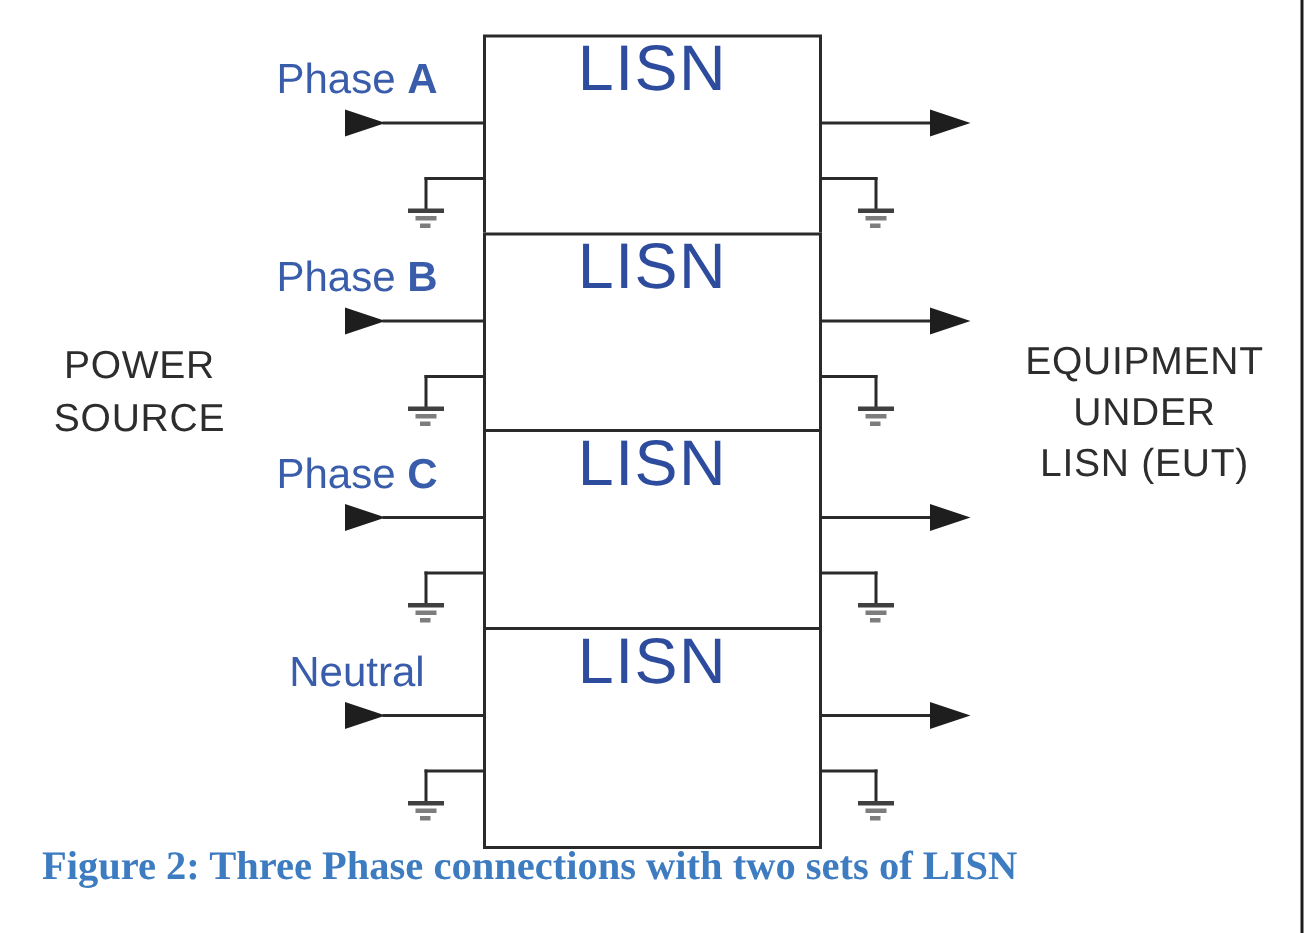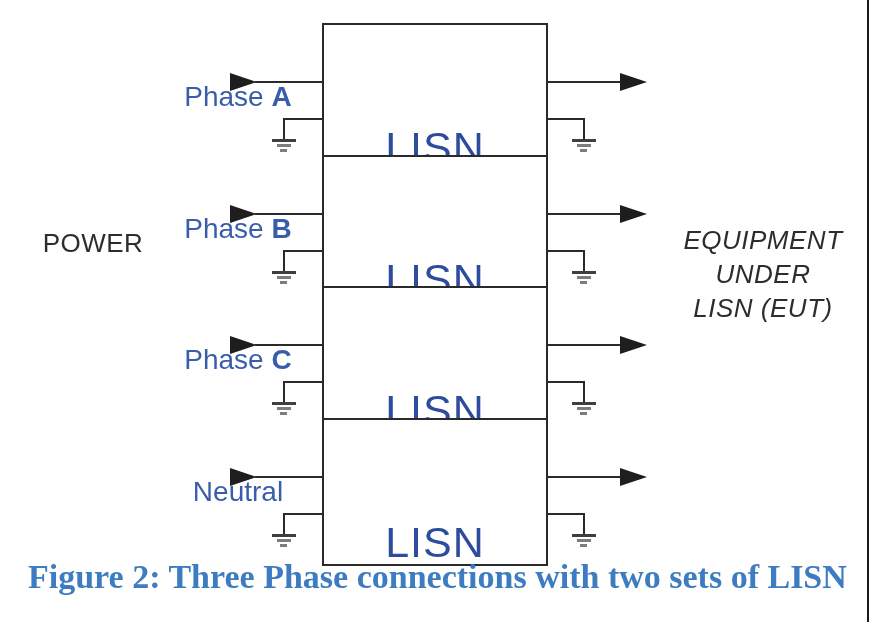--- a/index.html
+++ b/index.html
@@ -22,38 +22,38 @@
   
   .side-label {
     position: absolute;
     color: #2d2d2d;
     font-size: 26px;
     line-height: 35px;
     text-align: center;
     letter-spacing: 0.5px;
   }
   .power-source { left: 10px; top: 226px; width: 166px; }
-  .eut { left: 660px; top: 223px; width: 206px; line-height: 34px; font-style: italic; }
+  .eut { left: 660px; top: 223px; width: 206px; line-height: 34px; }
 
   
   .channel { position: absolute; left: 0; width: 871px; height: 0; }
 
   .phase-label {
     position: absolute; left: 150px; top: 15px; width: 176px;
     text-align: center;
     color: #3a5dab;
-    font-size: 28px; line-height: 30px; margin-top: 44px;
+    font-size: 28px; line-height: 30px;
   }
   .phase-label b { font-weight: bold; }
 
   .lisn-box {
     position: absolute; left: 322px; top: 0; width: 226px; height: 148px;
     border: 2px solid #2a2a2a;
     background: #ffffff;
-    display: flex; align-items: flex-end; justify-content: center;
+    display: flex; align-items: flex-start; justify-content: center;
   }
   .lisn-text {
     color: #2e4c9d;
     font-size: 43px;
     line-height: 43px;
     letter-spacing: 1px;
   }
 
   .wire { position: absolute; height: 2px; background: #2a2a2a; }
   .in-wire  { left: 255px; top: 58px; width: 69px; }
@@ -83,33 +83,34 @@
   .gnd-left  { left: 272px; }
   .gnd-right { left: 572px; }
   .gnd-wire { position: absolute; top: 95px; height: 2px; background: #2a2a2a; }
   .gnd-wire-left  { left: 283px; width: 41px; }
   .gnd-wire-right { left: 546px; width: 39px; }
 
   .caption {
     position: absolute; left: 28px; top: 558px;
     font-family: "Liberation Serif", serif;
     font-weight: bold;
-    font-size: 34px;
+    font-size: 27px;
     line-height: 38px;
     color: #3d7cc0;
     white-space: nowrap;
   }
 </style>
 </head>
 <body>
 
 <div class="canvas">
 
   <div class="side-label power-source">
     <div>POWER</div>
+    <div>SOURCE</div>
   </div>
 
   <div class="side-label eut">
     <div>EQUIPMENT</div>
     <div>UNDER</div>
     <div>LISN (EUT)</div>
   </div>
 
   <div class="channel" style="top:23px">
     <div class="phase-label"><span>Phase </span><b>A</b></div>

